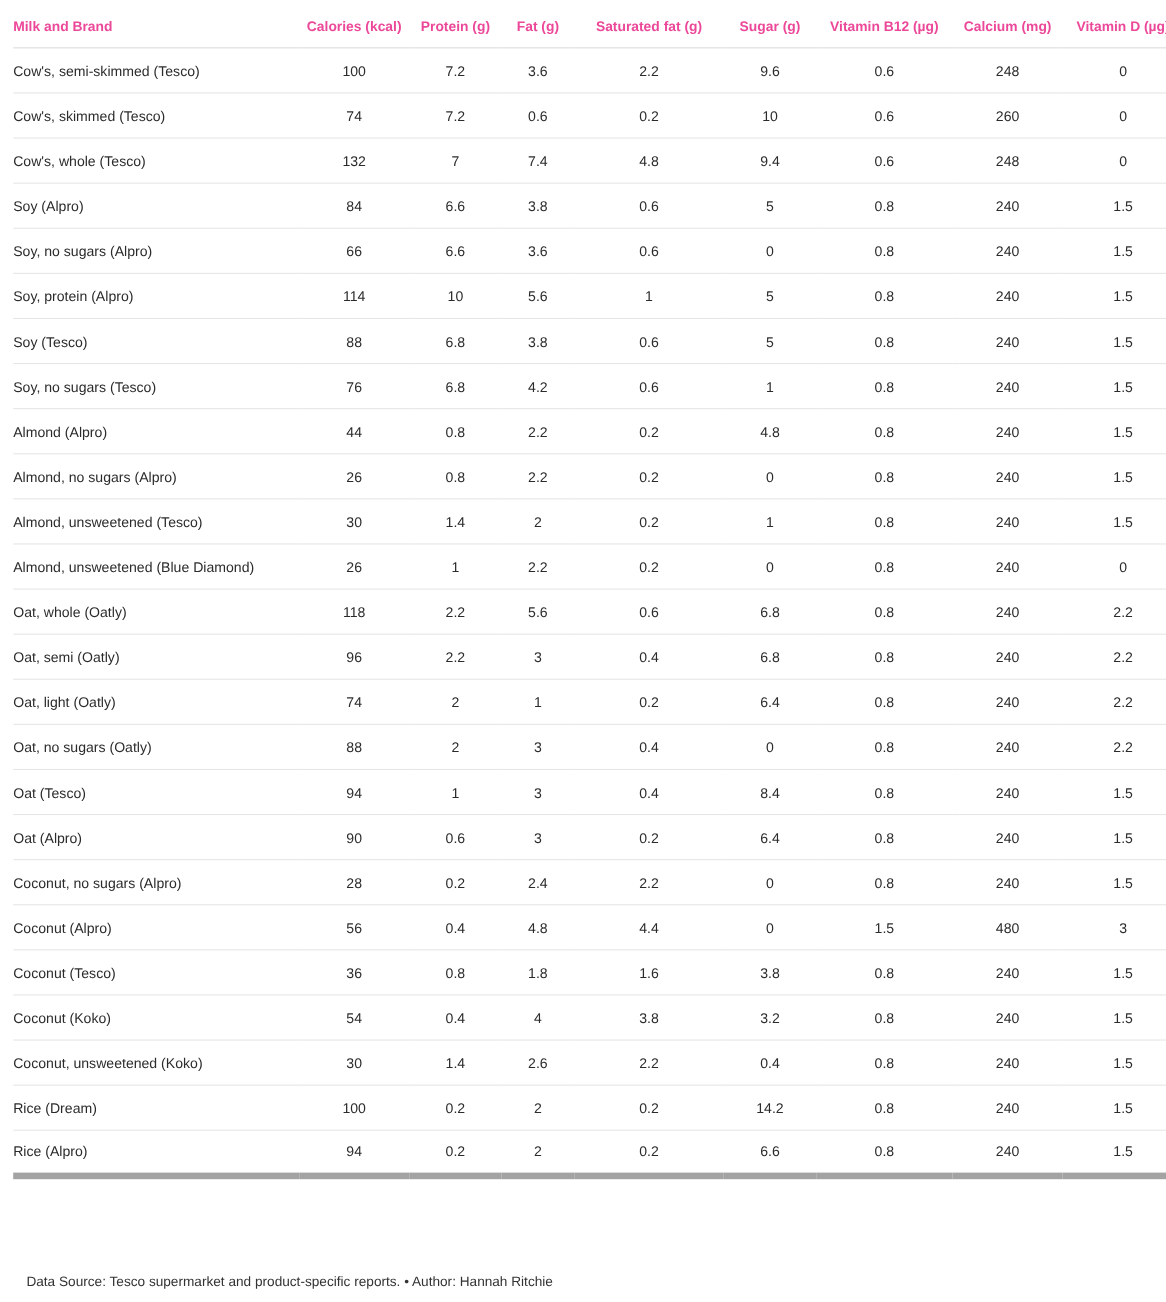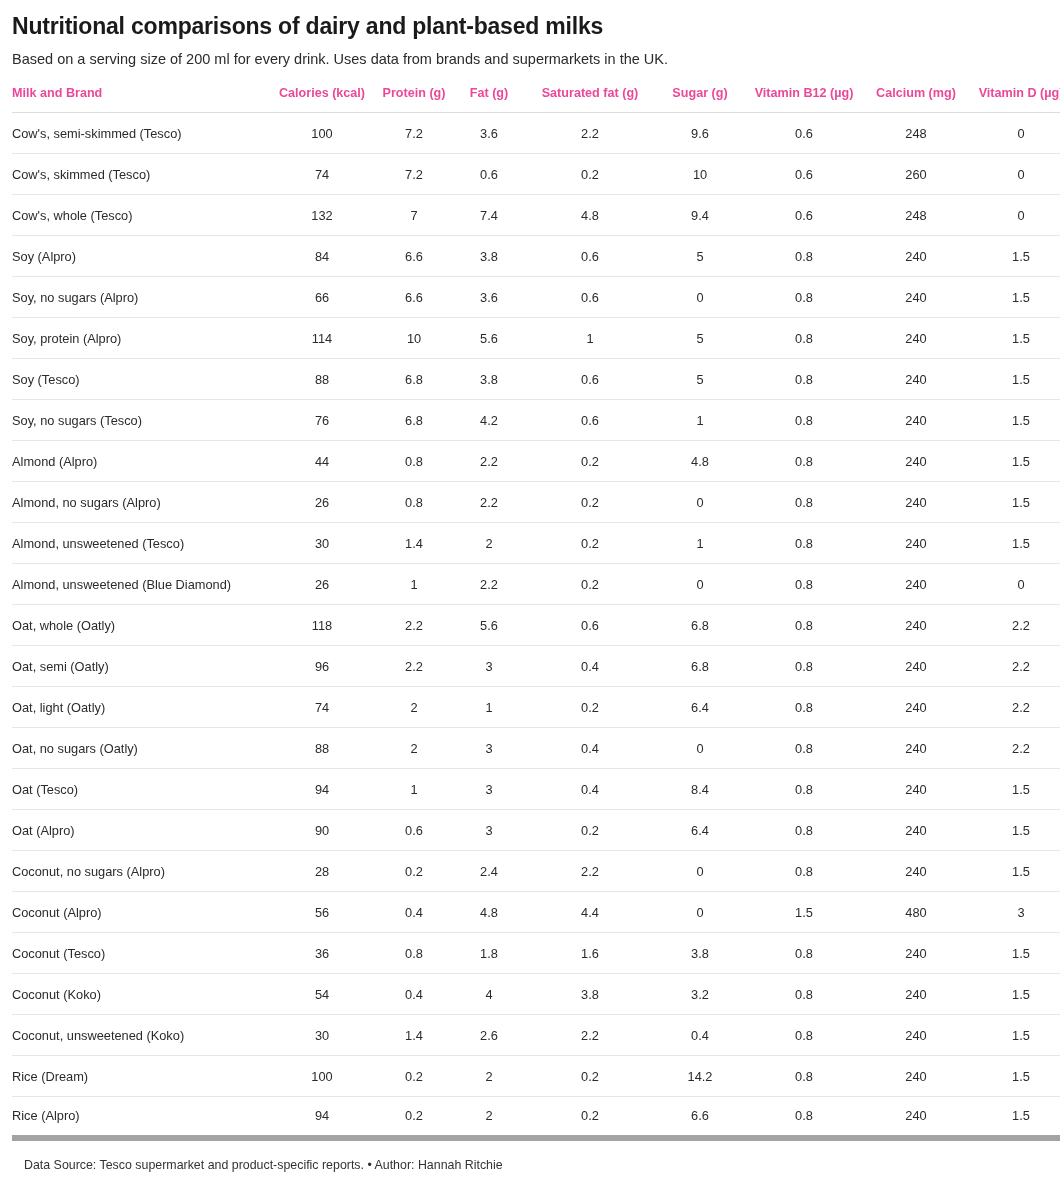--- a/index.html
+++ b/index.html
@@ -94,24 +94,20 @@
     color: #333333;
     line-height: 1.4;
     white-space: nowrap;
   }
 </style>
 </head>
 <body>
 
 <div class="page">
 
-  <div class="header-block">
-    <h1 class="title">Nutritional comparisons of dairy and plant-based milks</h1>
-    <p class="subtitle">Based on a serving size of 200 ml for every drink. Uses data from brands and supermarkets in the UK.</p>
-  </div>
 
   <table class="data-table">
     <thead>
       <tr>
         <th class="col-name">Milk and Brand</th>
         <th class="col-num c-cal">Calories (kcal)</th>
         <th class="col-num c-pro">Protein (g)</th>
         <th class="col-num c-fat">Fat (g)</th>
         <th class="col-num c-sat">Saturated fat (g)</th>
         <th class="col-num c-sug">Sugar (g)</th>

